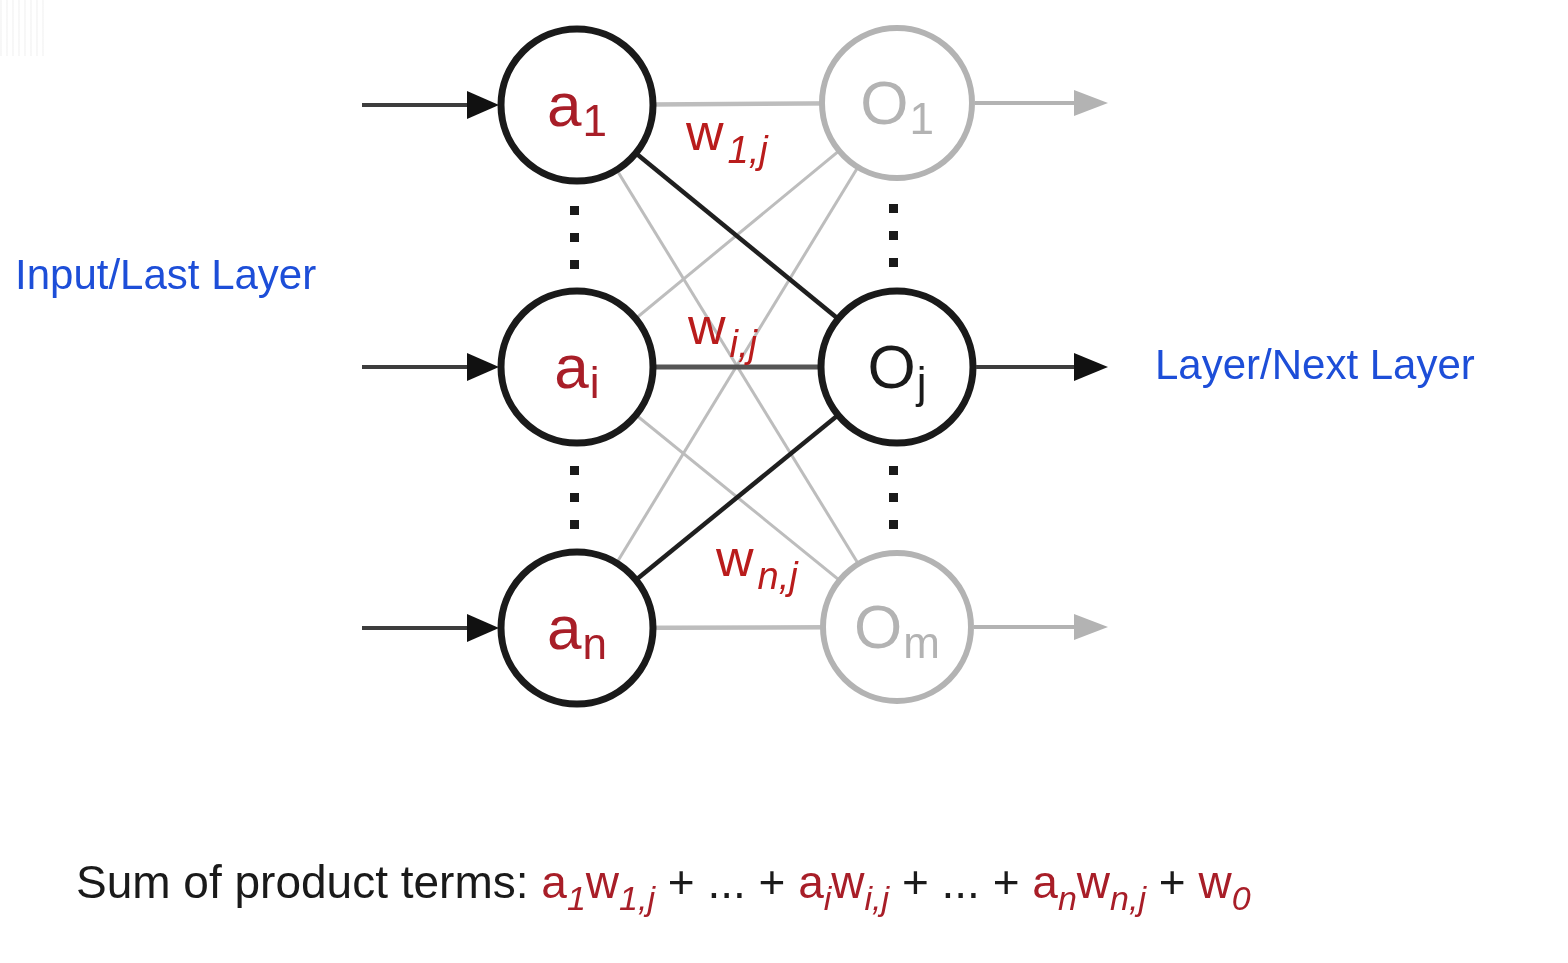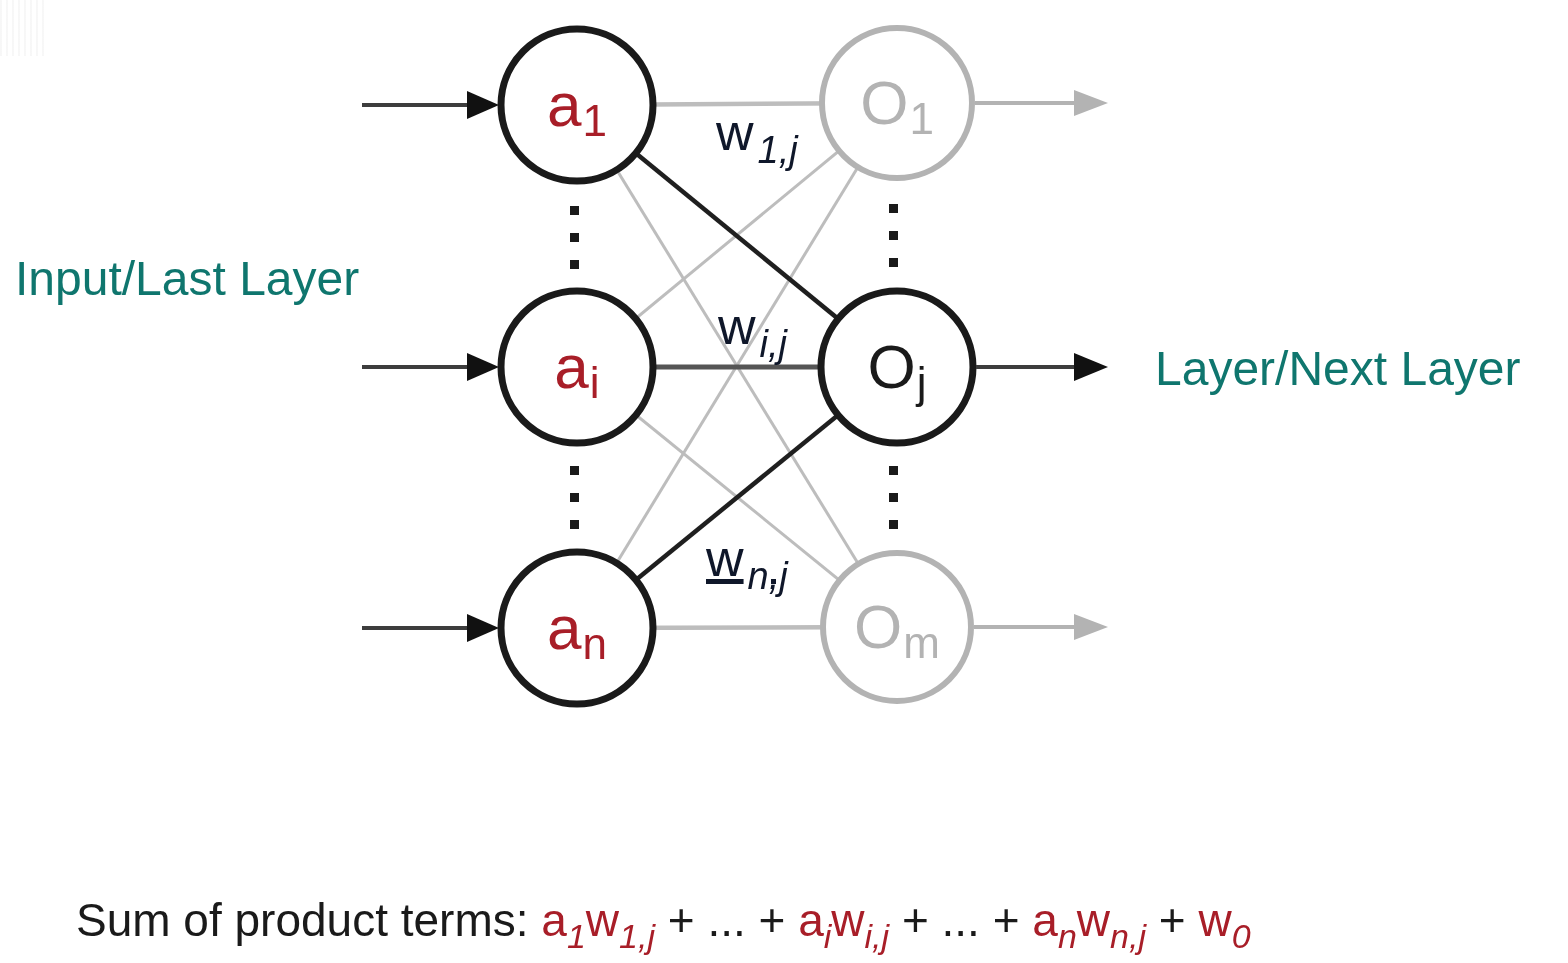--- a/index.html
+++ b/index.html
@@ -30,36 +30,36 @@
   }
   .node-label .sub{
     font-size:44px;position:relative;top:16px;margin-left:1px;
   }
   .red-text{color:#a81e28;}
   .black-text{color:#1a1a1a;}
   .gray-text{color:#b3b3b3;}
 
   
   .weight-label{
-    position:absolute;z-index:2;color:#0f172a;
-    font-size:52px;line-height:1;white-space:nowrap;margin-left:30px;
+    position:absolute;z-index:2;color:#b91c1c;
+    font-size:52px;line-height:1;white-space:nowrap;
   }
   .weight-label .sub{
     font-size:38px;font-style:italic;position:relative;top:13px;margin-left:4px;
   }
 
   
   .layer-caption{
-    position:absolute;z-index:2;color:#0f766e;
-    font-size:48px;line-height:1.2;white-space:nowrap;
+    position:absolute;z-index:2;color:#1d4ed8;
+    font-size:42px;line-height:1.2;white-space:nowrap;
   }
 
   
   .formula{
-    position:absolute;z-index:2;left:76px;top:892px;
+    position:absolute;z-index:2;left:76px;top:854px;
     font-size:46px;line-height:1.25;color:#1a1a1a;white-space:nowrap;
   }
   .formula .f-red{color:#a81e28;}
   .formula .f-sub{
     font-size:34px;font-style:italic;position:relative;top:12px;
   }
 </style>
 </head>
 <body>
 
@@ -162,21 +162,21 @@
     <span>O</span>
       <span class="sub">m</span>
   </div>
 
   <div class="weight-label" style="left:686px;top:106px;">
     <span>w</span><span class="sub">1,j</span>
   </div>
   <div class="weight-label" style="left:688px;top:300px;">
     <span>w</span><span class="sub">i,j</span>
   </div>
-  <div class="weight-label" style="left:676px;top:532px;text-decoration:underline;">
+  <div class="weight-label" style="left:716px;top:532px;">
     <span>w</span><span class="sub">n,j</span>
   </div>
 
   <div class="layer-caption txt" style="left:15px;top:250px;">Input/Last Layer</div>
   <div class="layer-caption txt" style="left:1155px;top:340px;">Layer/Next Layer</div>
 
   <div class="formula"><span>Sum of product terms: </span><span class="f-red">a</span><span class="f-red f-sub">1</span><span class="f-red">w</span><span class="f-red f-sub">1,j</span><span> + ... + </span><span class="f-red">a</span><span class="f-red f-sub">i</span><span class="f-red">w</span><span class="f-red f-sub">i,j</span><span> + ... + </span><span class="f-red">a</span><span class="f-red f-sub">n</span><span class="f-red">w</span><span class="f-red f-sub">n,j</span><span> + </span><span class="f-red">w</span><span class="f-red f-sub">0</span></div>
 
 </div>
 

